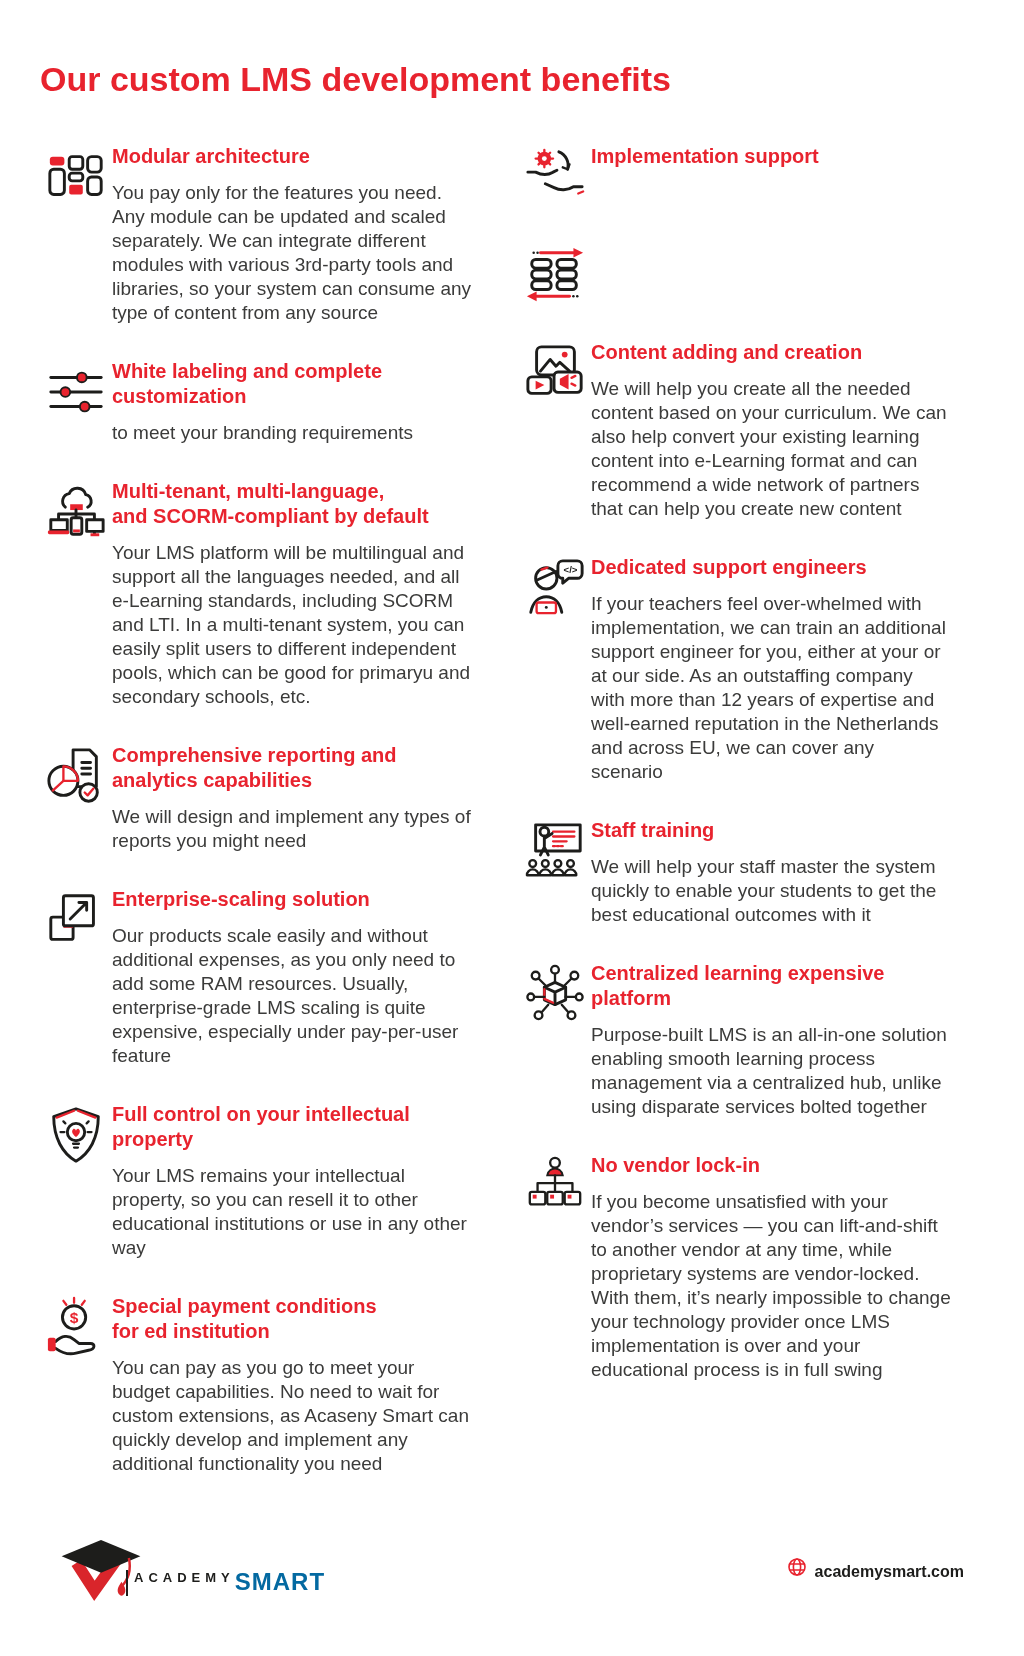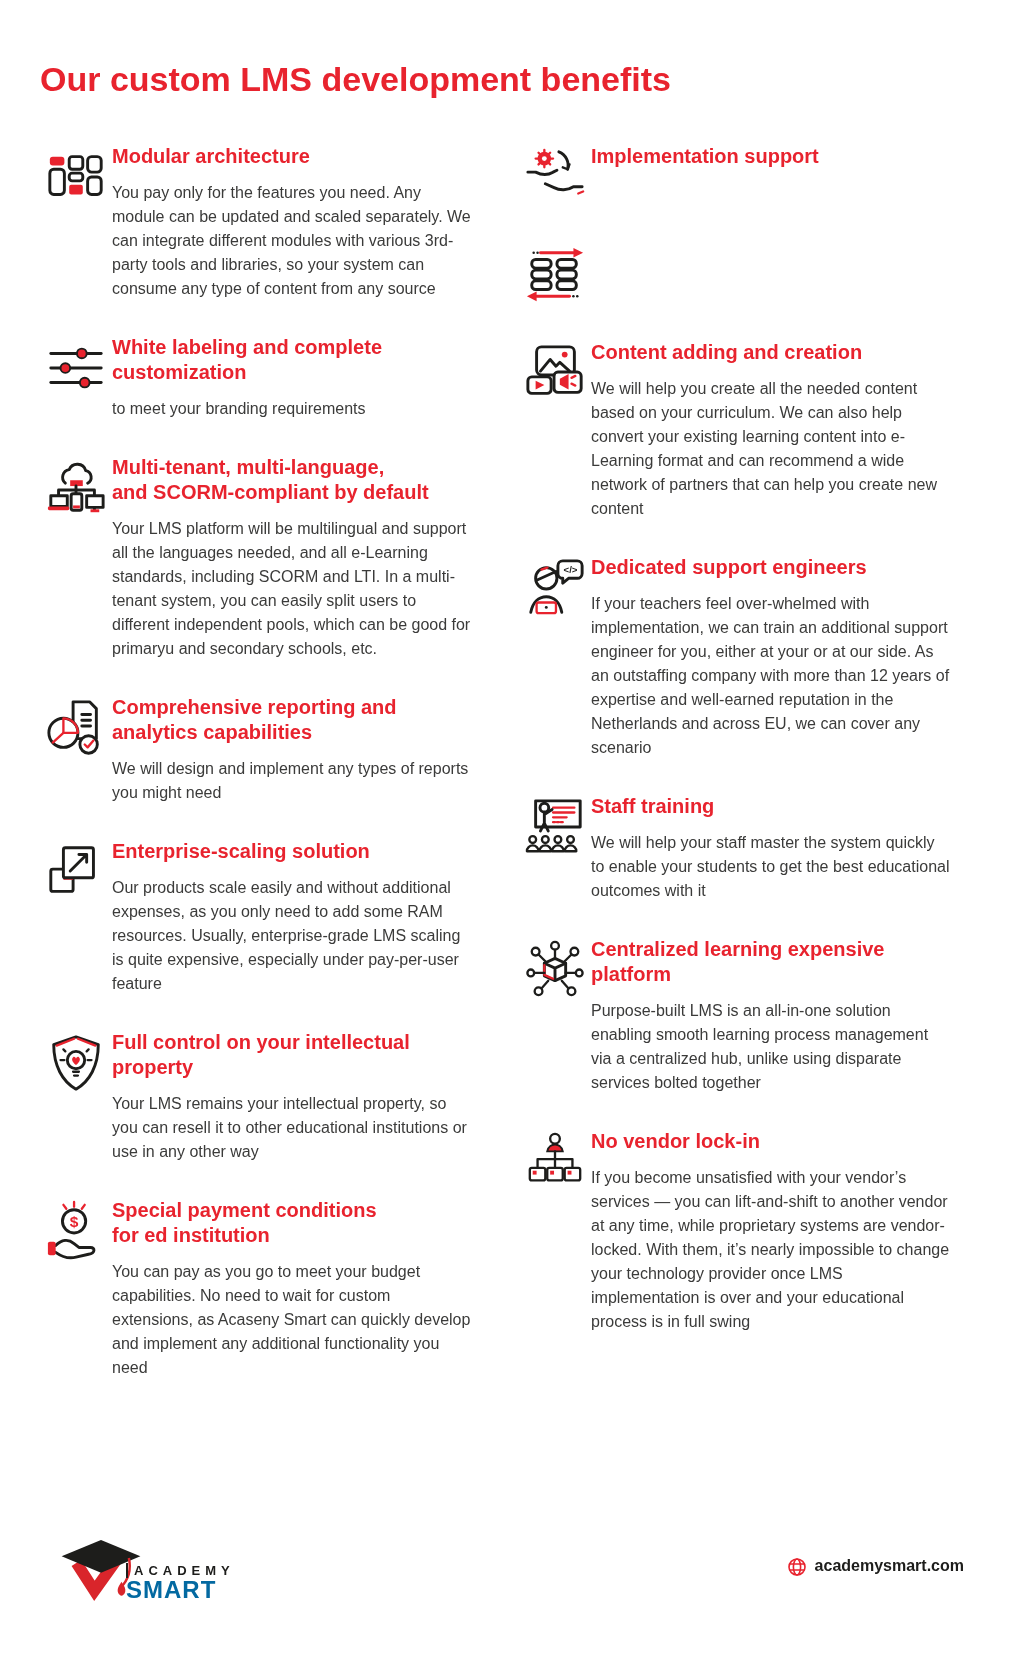--- a/index.html
+++ b/index.html
@@ -17,31 +17,31 @@
     padding:0 44px;
   }
   .item{ display:flex; gap:4px; margin-bottom:34px; }
   .item-icon{ flex:0 0 64px; width:64px; height:64px; display:flex; align-items:flex-start; justify-content:center; padding-top:2px; }
   .item-icon svg{ width:62px; height:62px; }
   .item-content{ flex:1; max-width:360px; }
   .item-heading{
     font-size:20px; line-height:25px; font-weight:700; color:#e8232e;
     margin-bottom:12px; white-space:pre-line;
   }
-  .item-body{ font-size:16px; line-height:24px; color:#3b3b3a; }
+  .item-body{ font-size:19px; line-height:24px; color:#3b3b3a; }
   .footer{
     margin-top:auto; display:flex; justify-content:space-between; align-items:center;
     padding:20px 60px 48px 60px;
   }
   .logo{ display:flex; align-items:center; }
   .logo svg{ width:82px; height:74px; }
-  .logo-text{ display:flex; flex-direction:column; margin-left:-16px; margin-top:28px; }
+  .logo-text{ display:flex; margin-left:-16px; margin-top:28px; }
   .logo-academy{ font-size:13px; letter-spacing:5px; font-weight:600; color:#1d1d1b; border-left:2px solid #1d1d1b; padding-left:6px; }
   .logo-smart{ font-size:24px; font-weight:700; color:#0369a1; letter-spacing:1px; margin-top:-2px; }
-  .site{ display:flex; align-items:flex-start; gap:8px; cursor:pointer; }
+  .site{ display:flex; align-items:flex-end; gap:8px; cursor:pointer; }
   .site svg{ width:20px; height:20px; }
   .site-text{ font-size:16px; font-weight:700; color:#1d1d1b; }
   
   svg .k { stroke:#1d1d1b; stroke-width:3; fill:none; stroke-linecap:round; stroke-linejoin:round; }
   svg .k2{ stroke:#1d1d1b; stroke-width:2.4; fill:none; stroke-linecap:round; stroke-linejoin:round; }
   svg .kw{ stroke:#1d1d1b; stroke-width:3; fill:#fff; stroke-linejoin:round; }
   svg .r { stroke:#e8232e; stroke-width:3; fill:none; stroke-linecap:round; }
   svg .r2{ stroke:#e8232e; stroke-width:2.4; fill:none; stroke-linecap:round; stroke-linejoin:round; }
   svg .rf{ fill:#e8232e; }
   svg .kf{ fill:#1d1d1b; }

